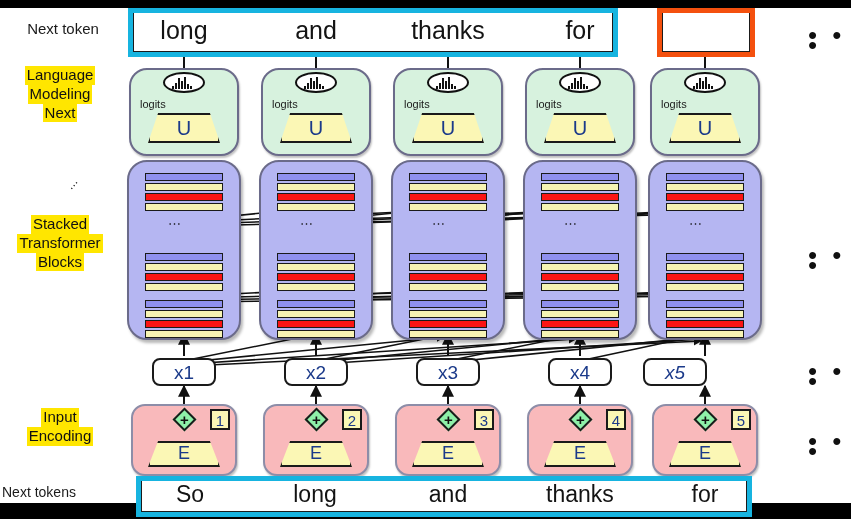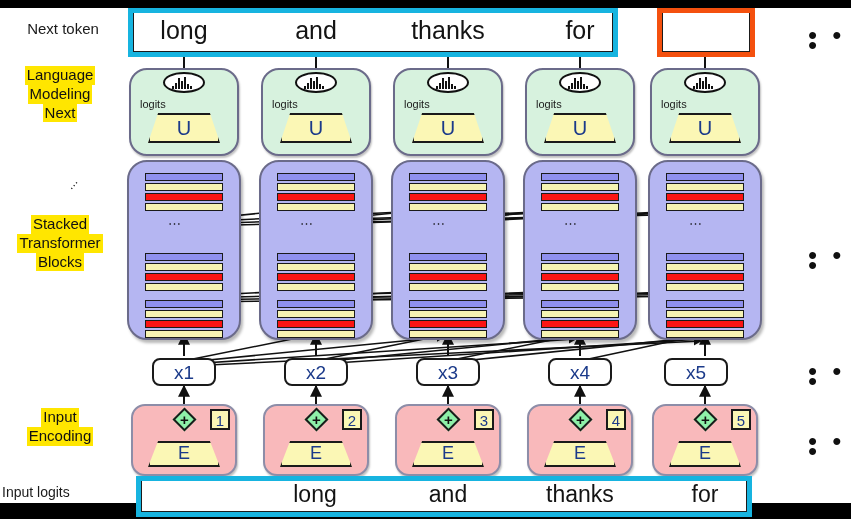--- a/index.html
+++ b/index.html
@@ -78,21 +78,21 @@
       <span class="hl">Input</span><br>
       <span class="hl">Encoding</span>
     </div>
 
     <div class="rowlabel" style="left:0px;top:207px;width:120px;">
       <span class="hl">Stacked</span><br>
       <span class="hl">Transformer</span><br>
       <span class="hl">Blocks</span>
     </div>
 
-    <div class="rowlabel plain" style="left:2px;top:476px;width:122px;text-align:left;font-size:14px;">Input logits</div>
+    <div class="rowlabel plain" style="left:2px;top:476px;width:122px;text-align:left;font-size:14px;">Next tokens</div>
 
     <svg class="overlay" viewBox="0 0 851 495">
       <defs>
         <marker id="ar" markerWidth="7" markerHeight="7" refX="5.4" refY="3" orient="auto">
           <path d="M0,0 L6,3 L0,6 z" fill="#111"></path>
         </marker>
         <marker id="arS" markerWidth="6" markerHeight="6" refX="4.6" refY="2.6" orient="auto">
           <path d="M0,0 L5.2,2.6 L0,5.2 z" fill="#111"></path>
         </marker>
       </defs>
@@ -387,21 +387,21 @@
     <div class="vdots" style="left:689px;top:208px;">⋯</div>
 
     <div class="dots" style="left:808px;top:242px;">• • •</div>
 
     <div class="vdots" style="left:68px;top:170px;font-size:11px;transform:rotate(-50deg);">⋯</div>
 
     <div class="xbox" style="left:152px;top:350px;width:64px;height:28px;">x1</div>
     <div class="xbox" style="left:284px;top:350px;width:64px;height:28px;">x2</div>
     <div class="xbox" style="left:416px;top:350px;width:64px;height:28px;">x3</div>
     <div class="xbox" style="left:548px;top:350px;width:64px;height:28px;">x4</div>
-    <div class="xbox" style="left:664px;top:350px;width:64px;height:28px;">x5</div>
+    <div class="xbox" style="left:643px;top:350px;width:64px;height:28px;font-style:italic;">x5</div>
 
     <div class="dots" style="left:808px;top:358px;">• • •</div>
 
     <div class="encbox" style="left:131px;top:396px;width:106px;height:72px;"></div>
     <div class="plusdiamond" style="left:176px;top:403px;"></div>
     <div class="plussign" style="left:176px;top:403px;">+</div>
     <div class="posbox" style="left:210px;top:401px;width:20px;height:21px;">1</div>
     <div class="trapE" style="left:148px;top:433px;width:72px;height:26px;clip-path:polygon(14% 0,86% 0,100% 100%,0 100%);background:#fbf7b5;border:none;box-shadow:inset 0 0 0 2px #1a1a1a;"></div>
     <div class="glyph" style="left:148px;top:435px;width:72px;font-size:18px;">E</div>
 
@@ -431,19 +431,20 @@
     <div class="plussign" style="left:697px;top:403px;">+</div>
     <div class="posbox" style="left:731px;top:401px;width:20px;height:21px;">5</div>
     <div class="trapE" style="left:669px;top:433px;width:72px;height:26px;clip-path:polygon(14% 0,86% 0,100% 100%,0 100%);background:#fbf7b5;border:none;box-shadow:inset 0 0 0 2px #1a1a1a;"></div>
     <div class="glyph" style="left:669px;top:435px;width:72px;font-size:18px;">E</div>
 
     <div class="dots" style="left:808px;top:428px;">• • •</div>
 
     <div class="band" style="left:139px;top:470px;width:610px;height:36px;"></div>
     <div class="bandring ring-cyan" style="left:136px;top:468px;width:616px;height:41px;"></div>
 
+    <div class="tokentext" style="left:145px;top:473px;width:90px;font-size:23px;">So</div>
     <div class="tokentext" style="left:270px;top:473px;width:90px;font-size:23px;">long</div>
     <div class="tokentext" style="left:403px;top:473px;width:90px;font-size:23px;">and</div>
     <div class="tokentext" style="left:530px;top:473px;width:100px;font-size:23px;">thanks</div>
     <div class="tokentext" style="left:660px;top:473px;width:90px;font-size:23px;">for</div>
 
   </div>
 </div>
 
 </body></html>

